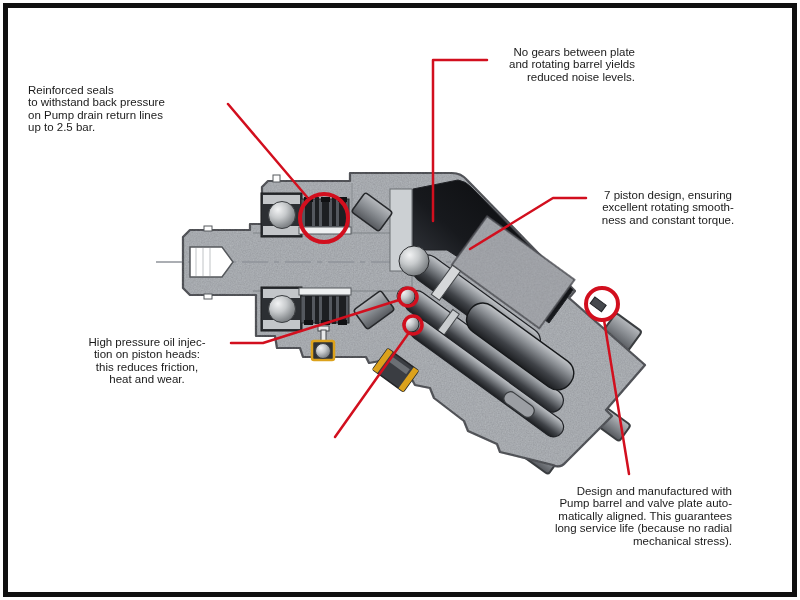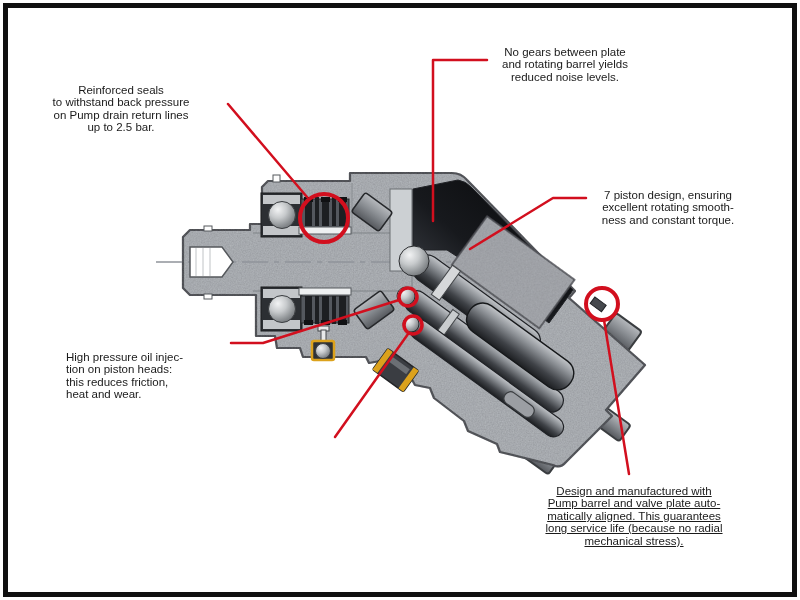--- a/index.html
+++ b/index.html
@@ -1,26 +1,26 @@
 <!DOCTYPE html>
 <html><head>
 <meta charset="utf-8">
 <style>
   html,body{margin:0;padding:0;background:#ffffff;}
   .stage{position:relative;width:800px;height:600px;background:#ffffff;overflow:hidden;
          font-family:"Liberation Sans",sans-serif;}
   .frame{position:absolute;left:3px;top:3px;right:3px;bottom:3px;border:5px solid #101010;pointer-events:none;}
   .diagram-svg{position:absolute;left:0;top:0;z-index:1;}
   .callout{position:absolute;z-index:2;font-size:11.5px;line-height:12.4px;color:#1a1a1a;white-space:pre-line;}
-  .c1{left:28px;top:84px;width:186px;text-align:center;}
-  .c2{left:495px;top:46px;width:140px;text-align:center;}
+  .c1{left:28px;top:84px;width:186px;text-align:left;}
+  .c2{left:495px;top:46px;width:140px;text-align:right;}
   .c3{left:592px;top:189px;width:152px;text-align:center;}
-  .c4{left:66px;top:336px;width:162px;text-align:left;margin-top:15px;}
+  .c4{left:66px;top:336px;width:162px;text-align:center;}
   .c5{left:246px;top:442px;width:168px;text-align:center;}
-  .c6{left:536px;top:485px;width:196px;text-align:center;text-decoration:underline;}
+  .c6{left:536px;top:485px;width:196px;text-align:right;}
 </style>
 </head>
 <body>
 
 <div class="stage">
 
   <svg class="diagram-svg" width="800" height="600" viewBox="0 0 800 600">
     <defs>
       <filter id="speck" x="-5%" y="-5%" width="110%" height="110%">
         <feTurbulence type="fractalNoise" baseFrequency="0.75" numOctaves="2" result="n"></feTurbulence>

